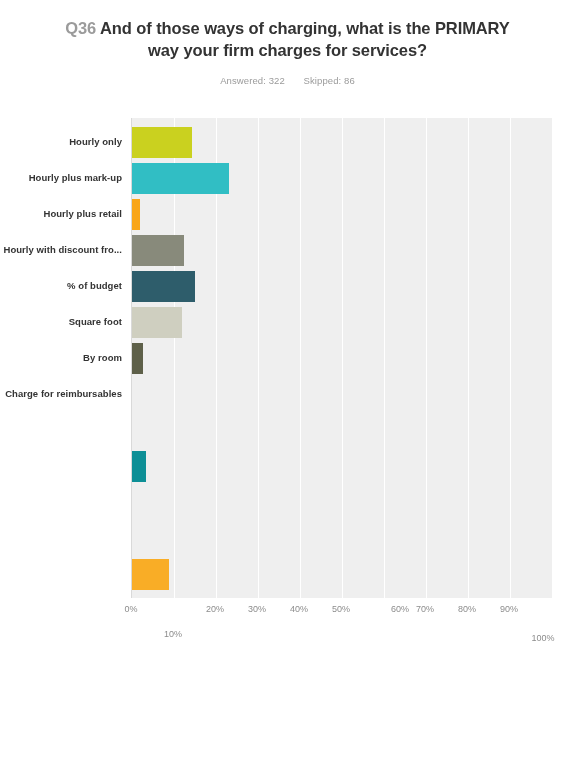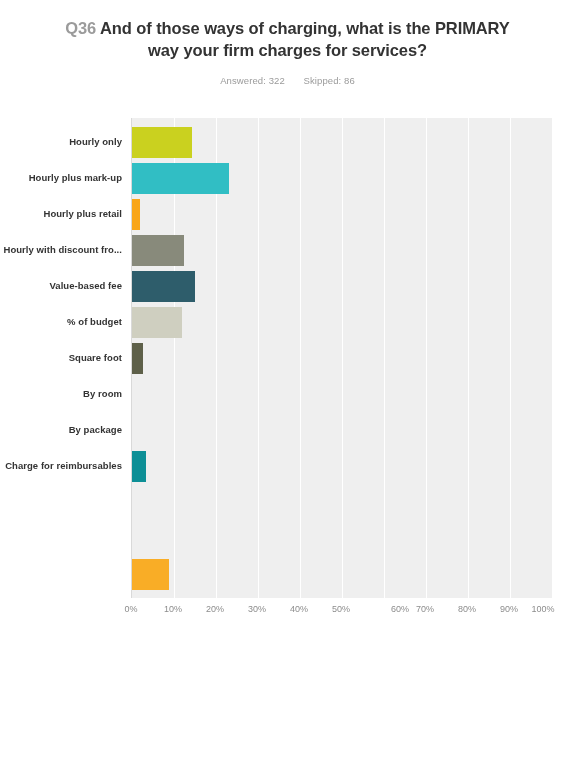--- a/index.html
+++ b/index.html
@@ -151,33 +151,27 @@
             <div class="cat-row">
               <div class="cat-label">Hourly plus mark-up</div>
             </div>
             <div class="cat-row">
               <div class="cat-label">Hourly plus retail</div>
             </div>
             <div class="cat-row">
               <div class="cat-label">Hourly with discount fro...</div>
             </div>
             <div class="cat-row">
-              <div class="cat-label">Value-based fee</div>
-            </div>
-            <div class="cat-row">
               <div class="cat-label">% of budget</div>
             </div>
             <div class="cat-row">
               <div class="cat-label">Square foot</div>
             </div>
             <div class="cat-row">
               <div class="cat-label">By room</div>
-            </div>
-            <div class="cat-row">
-              <div class="cat-label">By package</div>
             </div>
             <div class="cat-row">
               <div class="cat-label">Charge for reimbursables</div>
             </div>
           </div>
       </div>
       <div class="plot-area">
         <div class="gridlines" id="gridline-container">
             <div class="gridline" style="left: 42px;"></div>
             <div class="gridline" style="left: 84px;"></div>
@@ -230,27 +224,27 @@
             <div class="bar-row">
               <div class="bar" title="Varies depending on...: 8.8%" style="width: 36.96px; background: rgb(249, 173, 38);"></div>
             </div>
           </div>
       </div>
     </div>
     <div class="x-axis-row">
       <div class="y-axis"></div>
       <div class="x-axis" id="xaxis-container">
           <div class="x-tick" style="left: 0px;">0%</div>
-          <div class="x-tick" style="left: 42px;">10%</div>
+          <div class="x-tick" style="left: 42px; margin-top: 25px;">10%</div>
           <div class="x-tick" style="left: 84px;">20%</div>
           <div class="x-tick" style="left: 126px;">30%</div>
           <div class="x-tick" style="left: 168px;">40%</div>
           <div class="x-tick" style="left: 210px;">50%</div>
           <div class="x-tick" style="left: 269px;">60%</div>
           <div class="x-tick" style="left: 294px;">70%</div>
           <div class="x-tick" style="left: 336px;">80%</div>
           <div class="x-tick" style="left: 378px;">90%</div>
-          <div class="x-tick" style="left: 412px;">100%</div>
+          <div class="x-tick" style="left: 412px; margin-top: 29px;">100%</div>
         </div>
     </div>
   </div>
 
 </div>
 
 </body></html>

